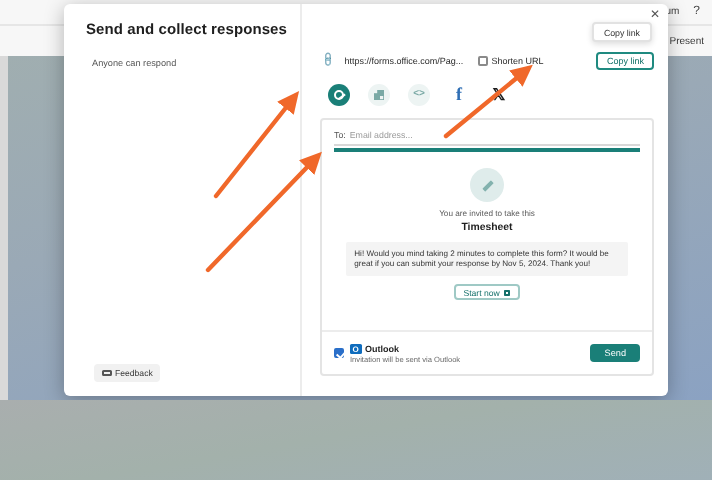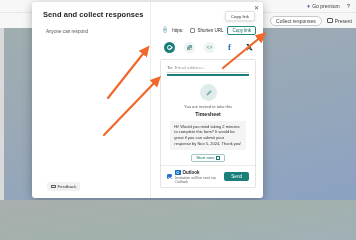--- a/index.html
+++ b/index.html
@@ -55,21 +55,21 @@
   }
   #bg-leftstrip {
     position: absolute; top: 28px; left: 0; width: 4px; bottom: 0;
     background: #d9d9d9;
   }
 
   
   #modal {
     position: absolute;
     left: 32px; top: 2px;
-    width: 231px; height: 196px;
+    width: 302px; height: 196px;
     background: #ffffff;
     border-radius: 3px;
     box-shadow: 0 2px 10px rgba(0,0,0,.28);
     z-index: 5;
     overflow: hidden;
   }
   #modal-close {
     position: absolute; top: 3px; right: 3px;
     width: 7px; height: 7px;
     font-size: 6px; line-height: 7px; text-align: center;

